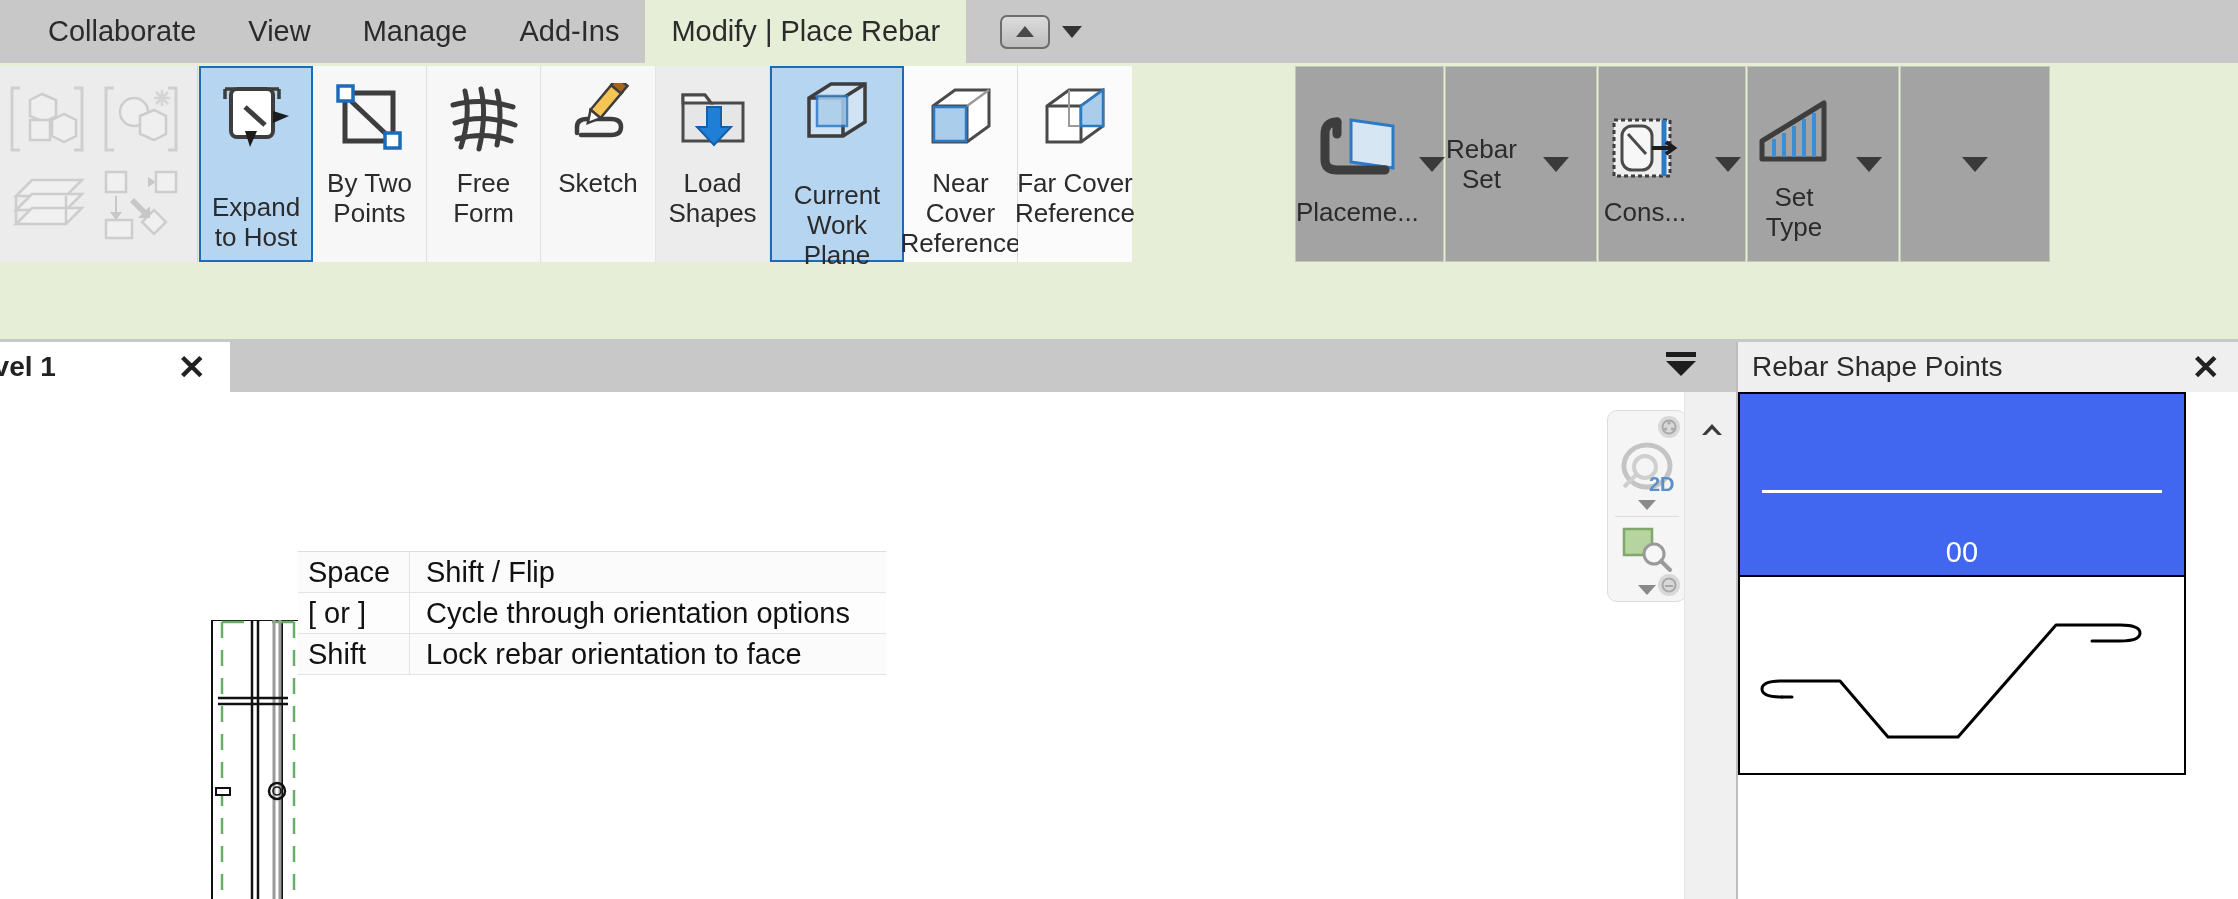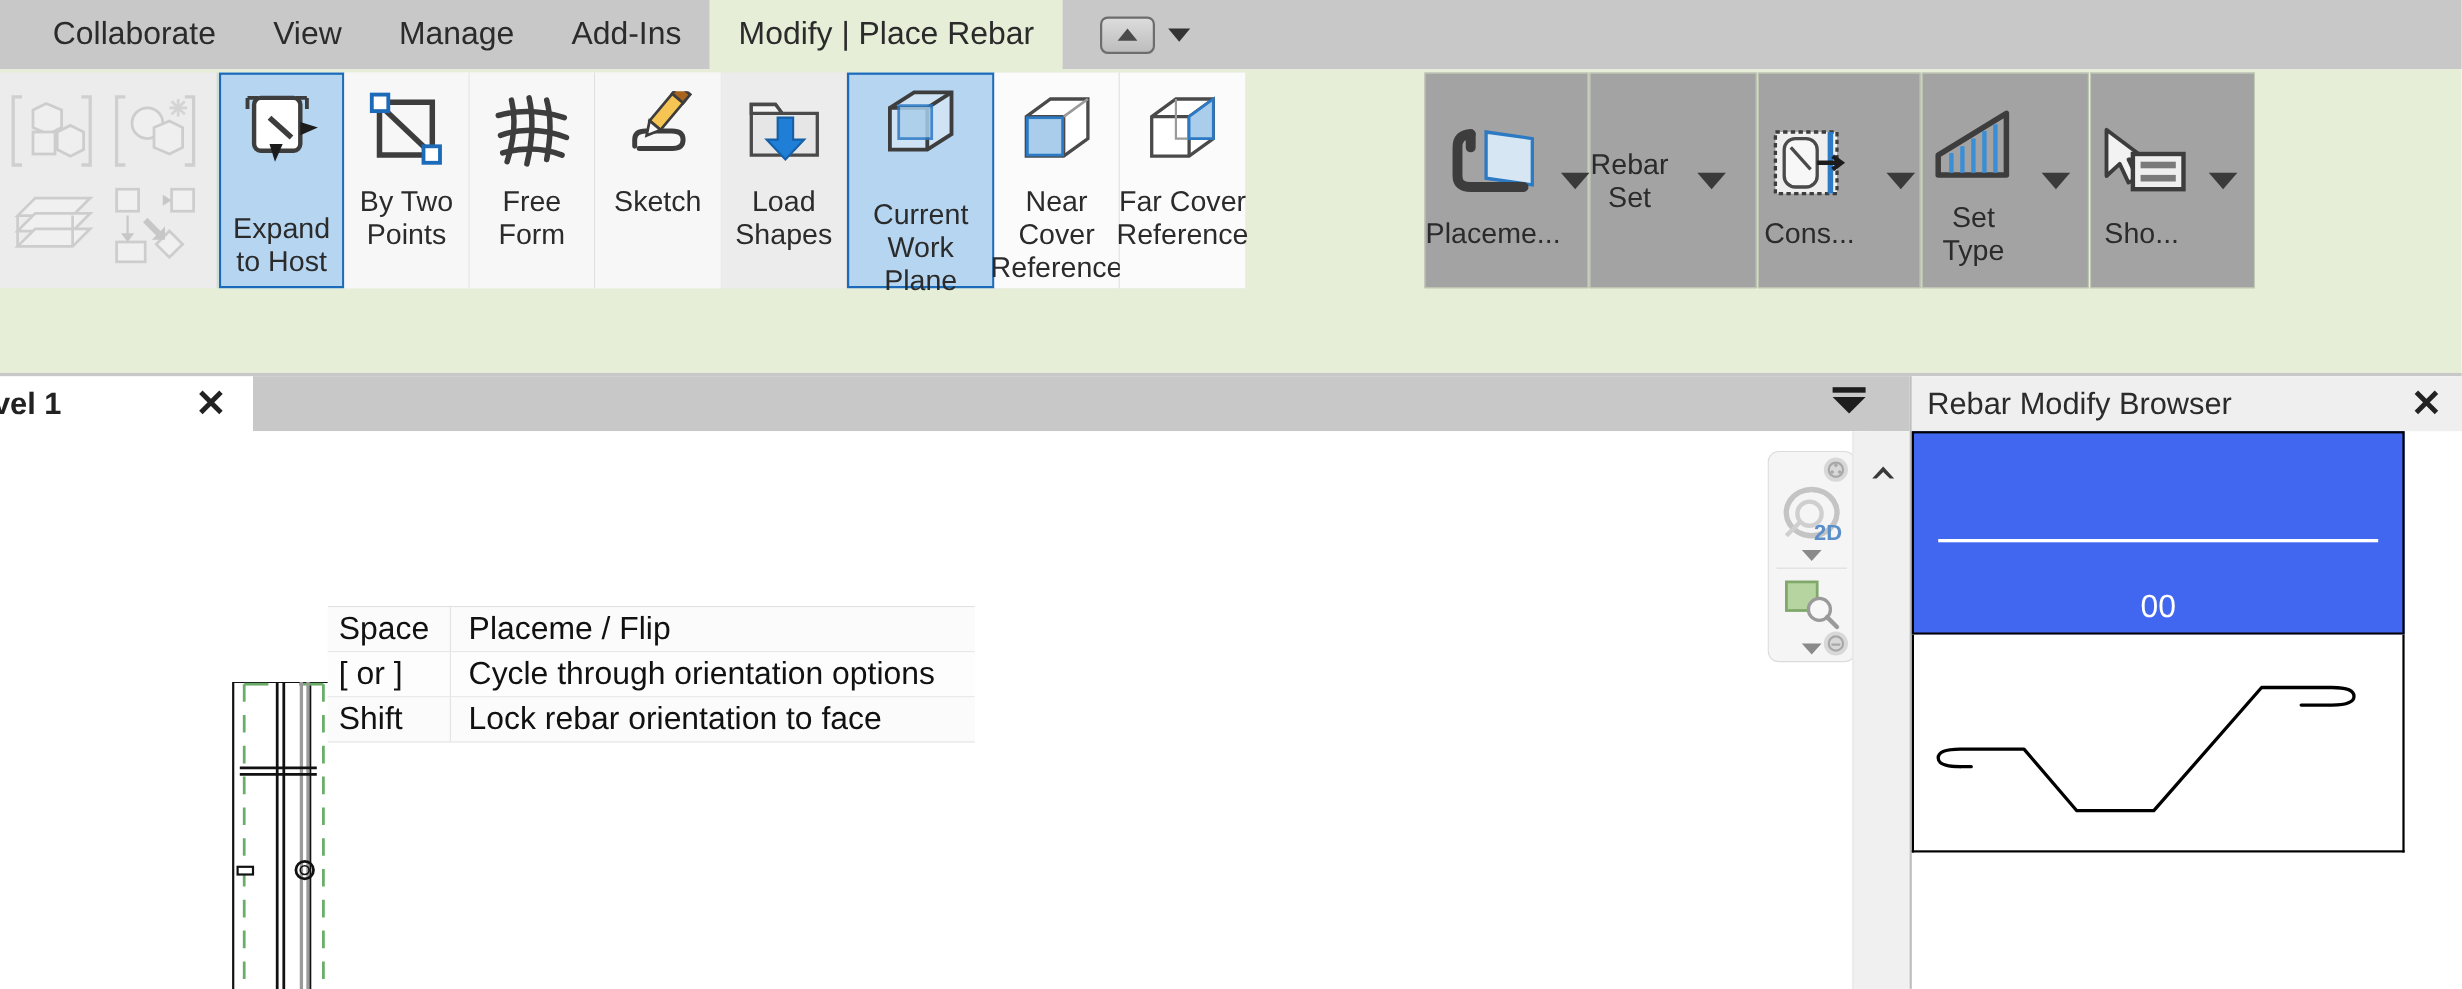--- a/index.html
+++ b/index.html
@@ -472,31 +472,20 @@
           </svg>
         </div>
         <div class="lbl">Set Type</div>
       </div>
       <div class="gpcaret">
             <div class="caret-dn"></div>
           </div>
     </div>
 
     <div class="greenpanel" style="left:1900px; width:150px;">
-      <div class="gpbody">
-        <div class="icon">
-          <svg width="92" height="78" viewBox="0 0 92 78">
-            <path d="M14 6 L14 48 L26 37 L34 54 L42 50 L34 33 L50 33 Z" fill="#f2f2f2" stroke="#3d3d3d" stroke-width="3.5" stroke-linejoin="round"></path>
-            <rect x="38" y="28" width="46" height="32" fill="#efefef" stroke="#3d3d3d" stroke-width="4"></rect>
-            <rect x="45" y="35" width="32" height="6" fill="#7a7a7a"></rect>
-            <rect x="45" y="47" width="32" height="6" fill="#7a7a7a"></rect>
-          </svg>
-        </div>
-        <div class="lbl">Sho...</div>
-      </div>
       <div class="gpcaret">
             <div class="caret-dn"></div>
           </div>
     </div>
 
    </div>
   </div>
 
   <div class="viewtabbar">
     <div class="viewtab">
@@ -537,21 +526,21 @@
 
       <rect x="6" y="168" width="14" height="7" fill="#fff" stroke="#111" stroke-width="2"></rect>
 
       <circle cx="67" cy="171" r="8" fill="none" stroke="#111" stroke-width="2.5"></circle>
       <circle cx="67" cy="171" r="4" fill="none" stroke="#111" stroke-width="1.5"></circle>
     </svg>
 
     <div class="hinttable">
       <div class="hintrow">
         <div class="k">Space</div>
-        <div class="v">Placeme / Flip</div>
+        <div class="v">Shift / Flip</div>
       </div>
       <div class="hintrow">
         <div class="k">[ or ]</div>
         <div class="v">Cycle through orientation options</div>
       </div>
       <div class="hintrow">
         <div class="k">Shift</div>
         <div class="v">Lock rebar orientation to face</div>
       </div>
     </div>
@@ -593,21 +582,21 @@
     <div class="vscroll-thumb"></div>
   </div>
   <div class="scrollup">
     <svg class="chev-up" viewBox="0 0 26 26">
       <path d="M3 18 L13 7 L23 18 L19 18 L13 12 L7 18 Z" fill="#3a3a3a"></path>
     </svg>
   </div>
 
   <div class="dock">
     <div class="dock-head">
-      <span class="dock-title">Rebar Modify Browser</span>
+      <span class="dock-title">Rebar Shape Points</span>
       <span class="dock-x">✕</span>
     </div>
     <div class="dock-body">
 
       <div class="shapecard sel sc-00">
         <div class="sc-line"></div>
         <div class="sc-num">00</div>
       </div>
 
       <div class="shapecard plain sc-shape">

